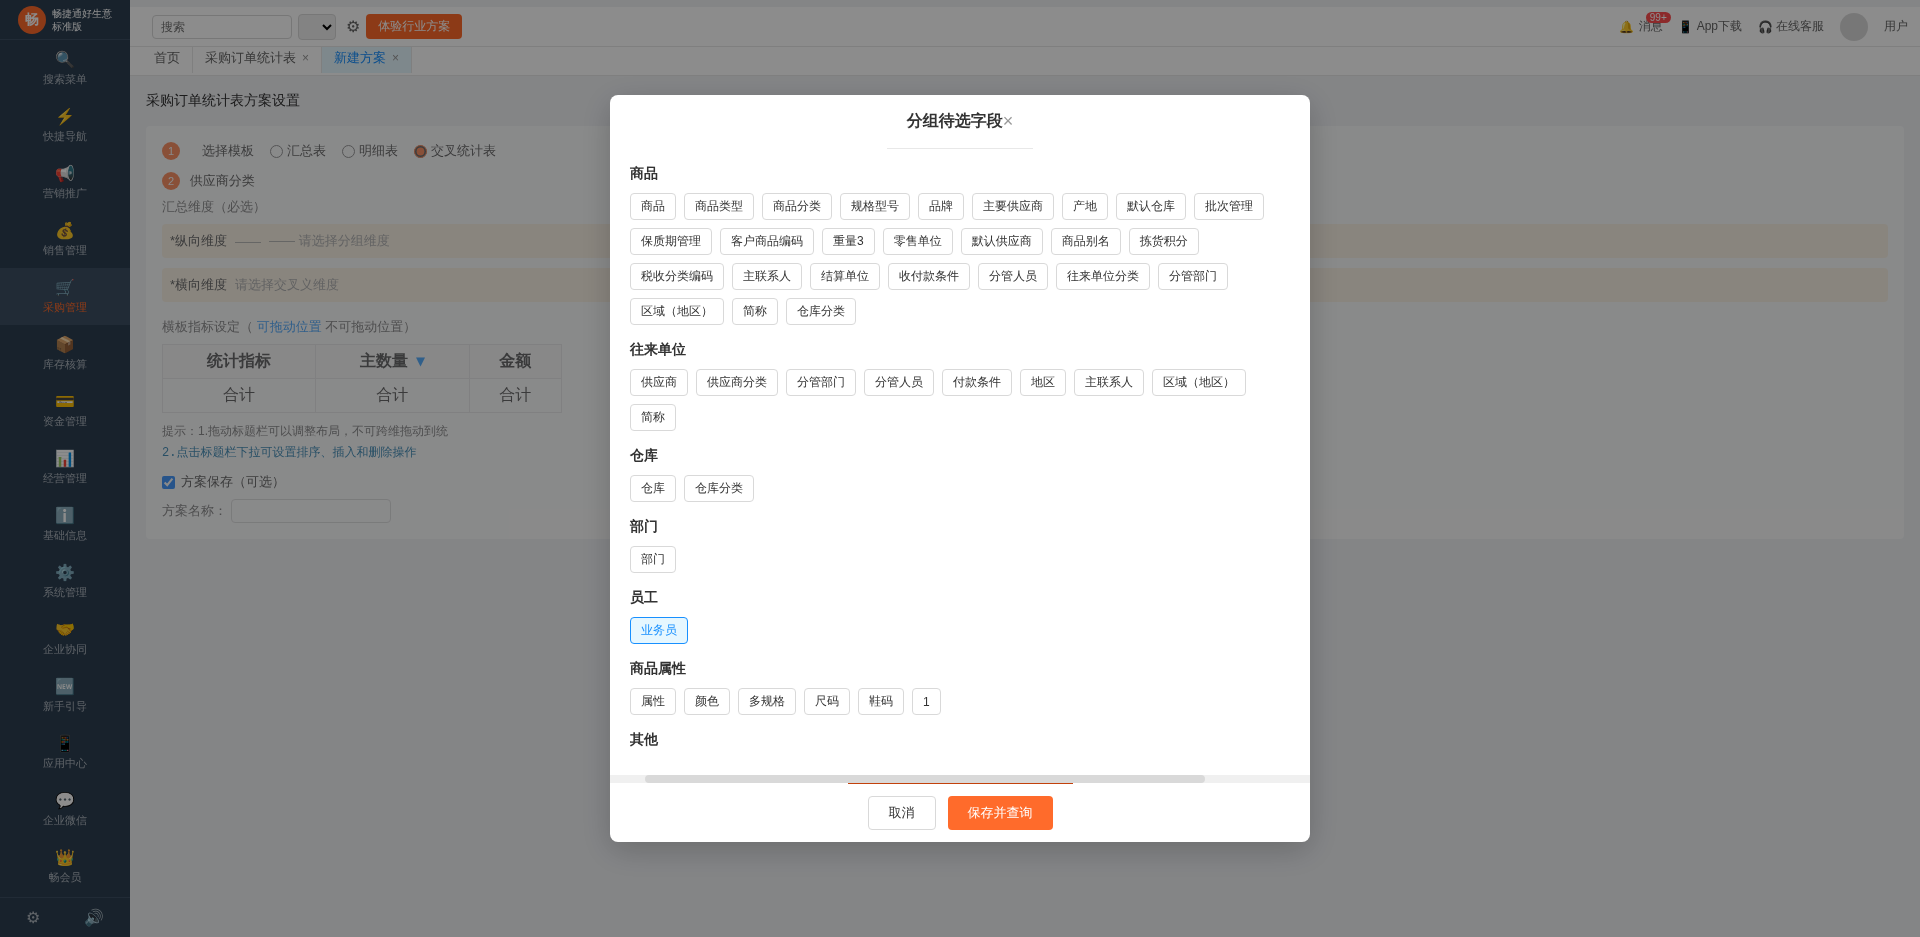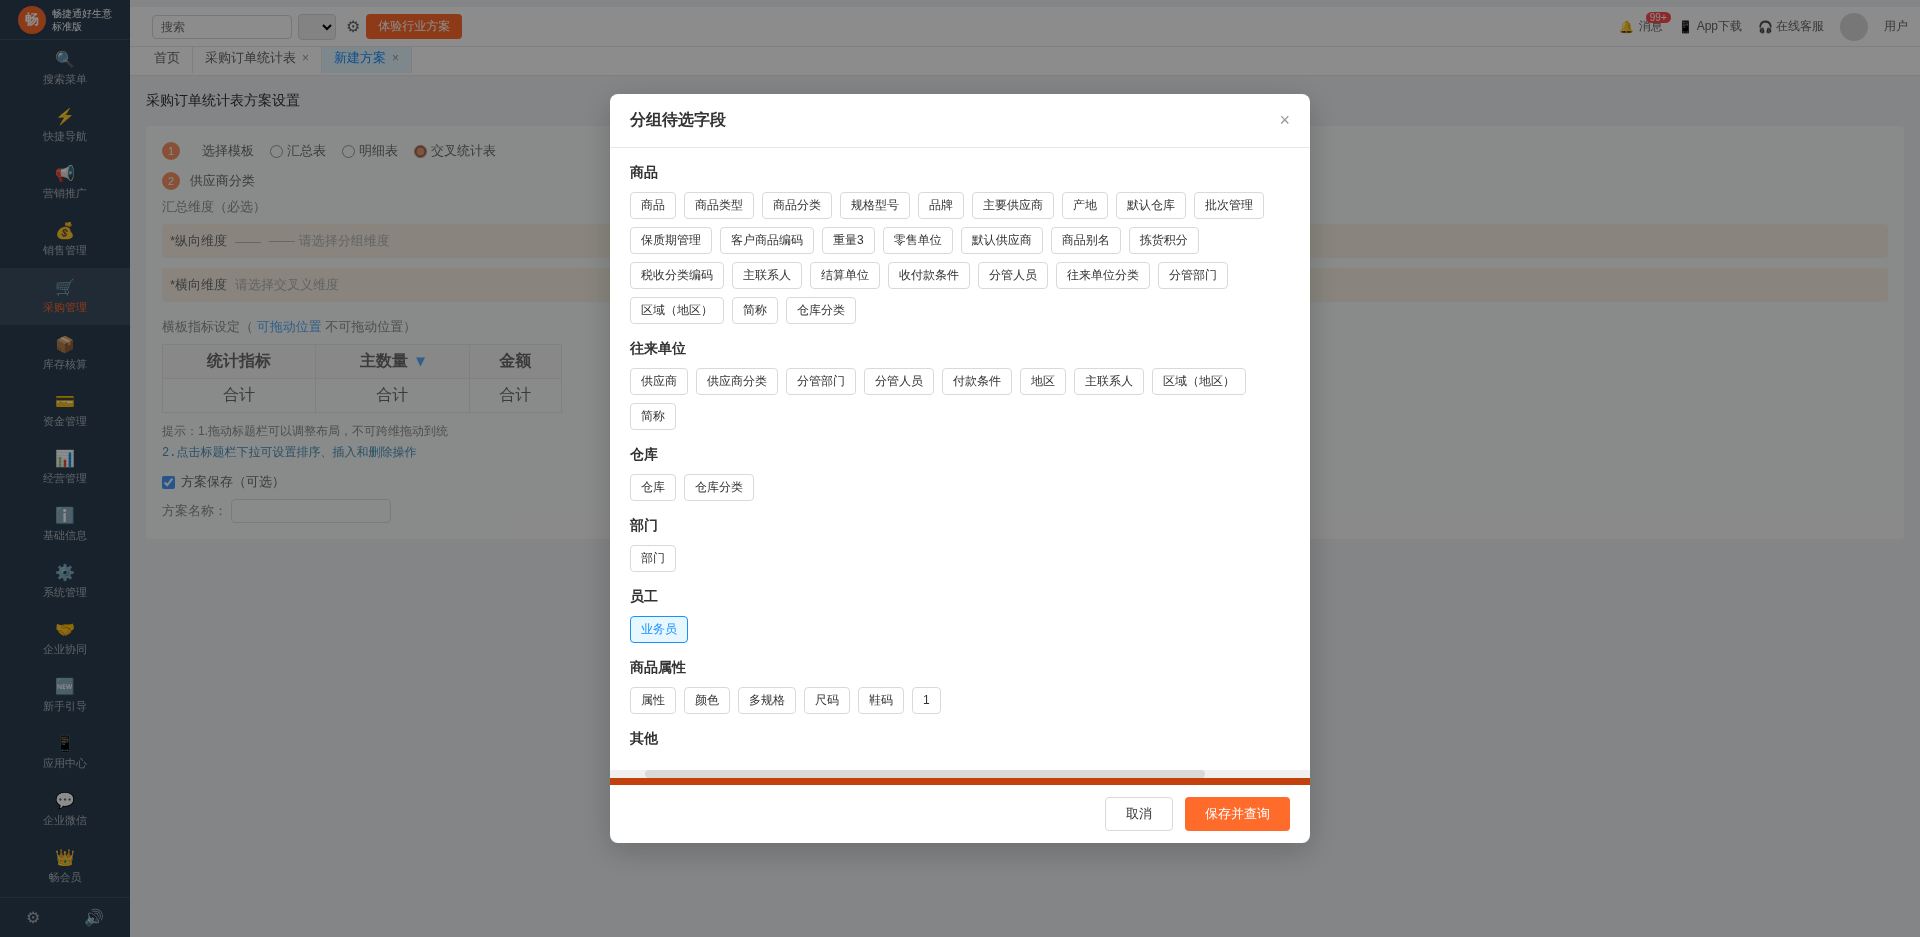--- a/index.html
+++ b/index.html
@@ -34,26 +34,26 @@
     .sidebar-item .icon { font-size: 16px; }
     .sidebar-bottom { padding: 10px 4px; border-top: 1px solid #3d4f63; display: flex; justify-content: space-around; }
     .sidebar-bottom-btn { background: none; border: none; color: #adb5bd; cursor: pointer; font-size: 16px; }
 
     
     .main-content { margin-top: 76px; margin-left: 130px; padding: 16px; min-height: calc(100vh - 76px); }
     .page-title { font-size: 14px; color: #333; margin-bottom: 16px; font-weight: 500; }
 
     
     .modal-overlay { position: fixed; top: 0; left: 0; right: 0; bottom: 0; background: rgba(0,0,0,0.45); z-index: 200; display: flex; align-items: center; justify-content: center; }
-    .modal { background: #fff; border-radius: 8px; width: 700px; max-height: 80vh; display: flex; flex-direction: column; box-shadow: 0 8px 32px rgba(0,0,0,0.2); }
+    .modal { background: #fff; border-radius: 8px; width: 700px; max-height: 80vh; display: flex; flex-direction: column; box-shadow: 0 8px 32px rgba(0,0,0,0.2); align-items: center; }
     .modal-header { display: flex; align-items: center; justify-content: space-between; padding: 16px 20px; border-bottom: 1px solid #e8e8e8; flex-shrink: 0; }
     .modal-title { font-size: 16px; font-weight: 600; color: #333; }
     .modal-close { background: none; border: none; font-size: 18px; cursor: pointer; color: #999; }
     .modal-body { flex: 1; overflow-y: auto; padding: 16px 20px; }
-    .modal-footer { padding: 12px 20px; border-top: 7px solid #c2410c; display: flex; justify-content: flex-end; gap: 12px; flex-shrink: 0; }
+    .modal-footer { padding: 12px 20px; border-top: 1px solid #c2410c; display: flex; justify-content: flex-end; gap: 12px; flex-shrink: 0; }
 
     
     .section-title { font-size: 14px; font-weight: 600; color: #333; margin-bottom: 10px; margin-top: 16px; }
     .section-title:first-child { margin-top: 0; }
     .tag-grid { display: flex; flex-wrap: wrap; gap: 8px; margin-bottom: 8px; }
     .tag-item { border: 1px solid #d9d9d9; border-radius: 4px; padding: 4px 10px; font-size: 12px; color: #333; cursor: pointer; background: #fff; transition: all 0.2s; white-space: nowrap; }
     .tag-item.selected { border-color: #1890ff; color: #1890ff; background: #e6f7ff; }
 
     
     .btn-cancel { padding: 7px 20px; border: 1px solid #d9d9d9; border-radius: 4px; background: #fff; color: #333; cursor: pointer; font-size: 13px; }

